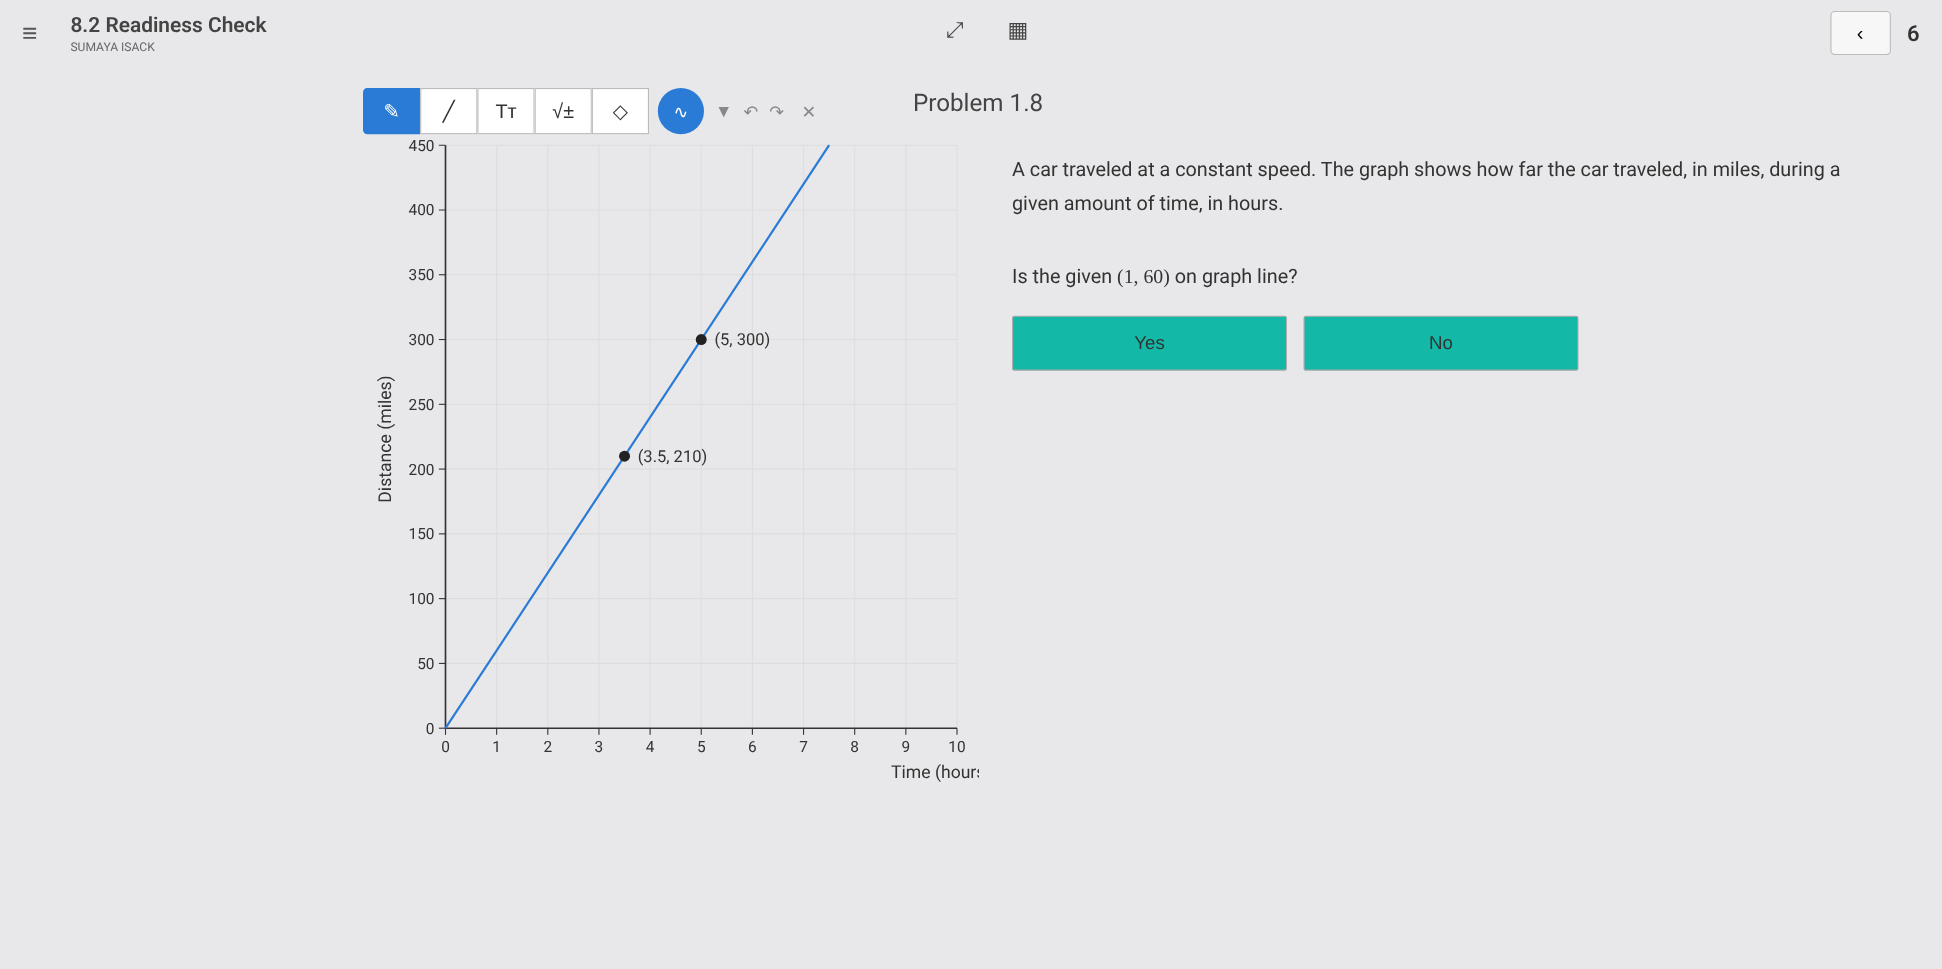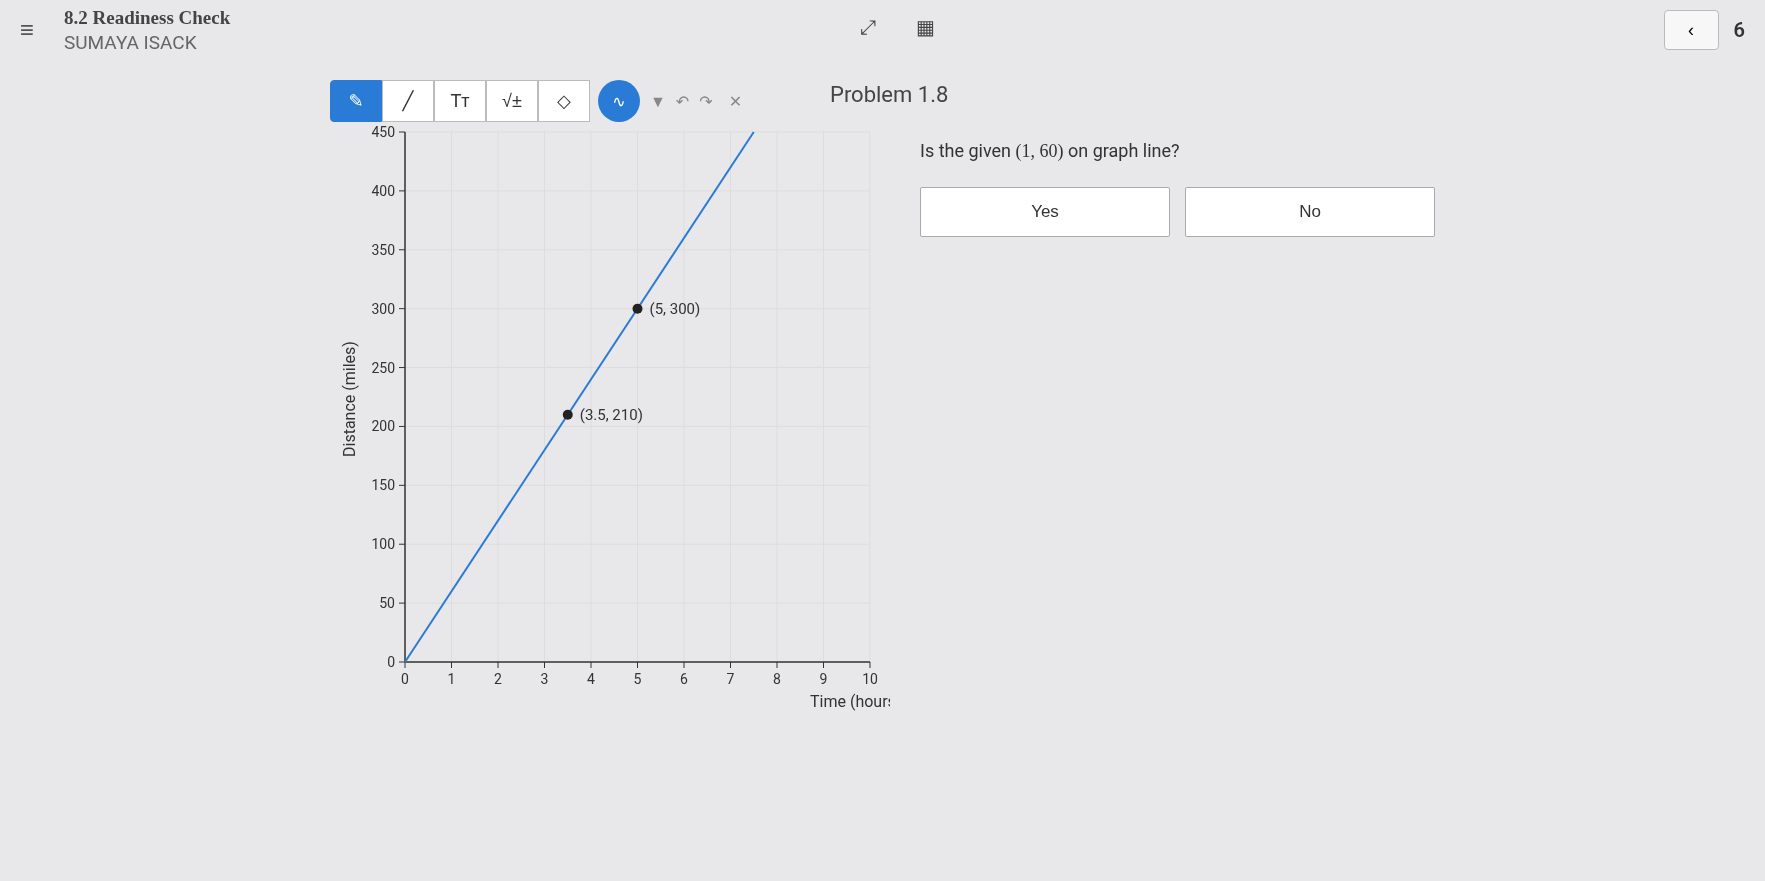--- a/index.html
+++ b/index.html
@@ -17,22 +17,22 @@
   height: 60px;
   position: relative;
 }
 .hamburger {
   font-size: 24px;
   color: #555;
   margin-right: 30px;
   cursor: pointer;
 }
 .header-titles { display: flex; flex-direction: column; }
-.lesson-title { font-size: 19px; font-weight: 600; color: #444; font-family: Liberation Serif, serif; }
-.student-name { font-size: 19px; color: #666; margin-top: 2px; }
+.lesson-title { font-size: 19px; font-weight: 600; color: #444; }
+.student-name { font-size: 11px; color: #666; margin-top: 2px; }
 .header-icons {
   position: absolute;
   left: 860px;
   top: 15px;
   display: flex;
   gap: 40px;
   align-items: center;
 }
 .top-icon { font-size: 20px; color: #444; cursor: pointer; }
 .nav-right {
@@ -122,21 +122,21 @@
   font-size: 18px;
   color: #333;
   margin-bottom: 25px;
 }
 .answer-row { display: flex; gap: 15px; }
 .answer-btn {
   flex: 1;
   max-width: 250px;
   height: 50px;
   border: 1px solid #aaa;
-  background: #ffffff;
+  background: #14b8a6;
   font-size: 17px;
   color: #333;
   cursor: pointer;
   border-radius: 2px;
 }
 svg text { font-family: inherit; }
 </style>
 </head>
 <body>
 
@@ -244,20 +244,21 @@
           <polyline points="75,540 423.75,10" fill="none" stroke="#2a7bd6" stroke-width="2"></polyline>
           <circle cx="237.75" cy="292.66666666666663" r="5" fill="#222"></circle>
           <text x="249.75" y="297.66666666666663" font-size="15" fill="#333" font-family="Times New Roman, serif">(3.5, 210)</text>
           <circle cx="307.5" cy="186.66666666666669" r="5" fill="#222"></circle>
           <text x="319.5" y="191.66666666666669" font-size="15" fill="#333" font-family="Times New Roman, serif">(5, 300)</text>
         </svg>
     </div>
   </div>
 
   <div class="right-panel">
+    <p class="description">A car traveled at a constant speed. The graph shows how far the car traveled, in miles, during a given amount of time, in hours.</p>
     <p class="question">
       <span>Is the given </span><span style="font-family: 'Times New Roman', serif; margin-top: 48px;">(1, 60)</span><span> on graph line?</span>
     </p>
     <div class="answer-row">
       <button class="answer-btn">Yes</button>
       <button class="answer-btn">No</button>
     </div>
   </div>
 </div>
 

